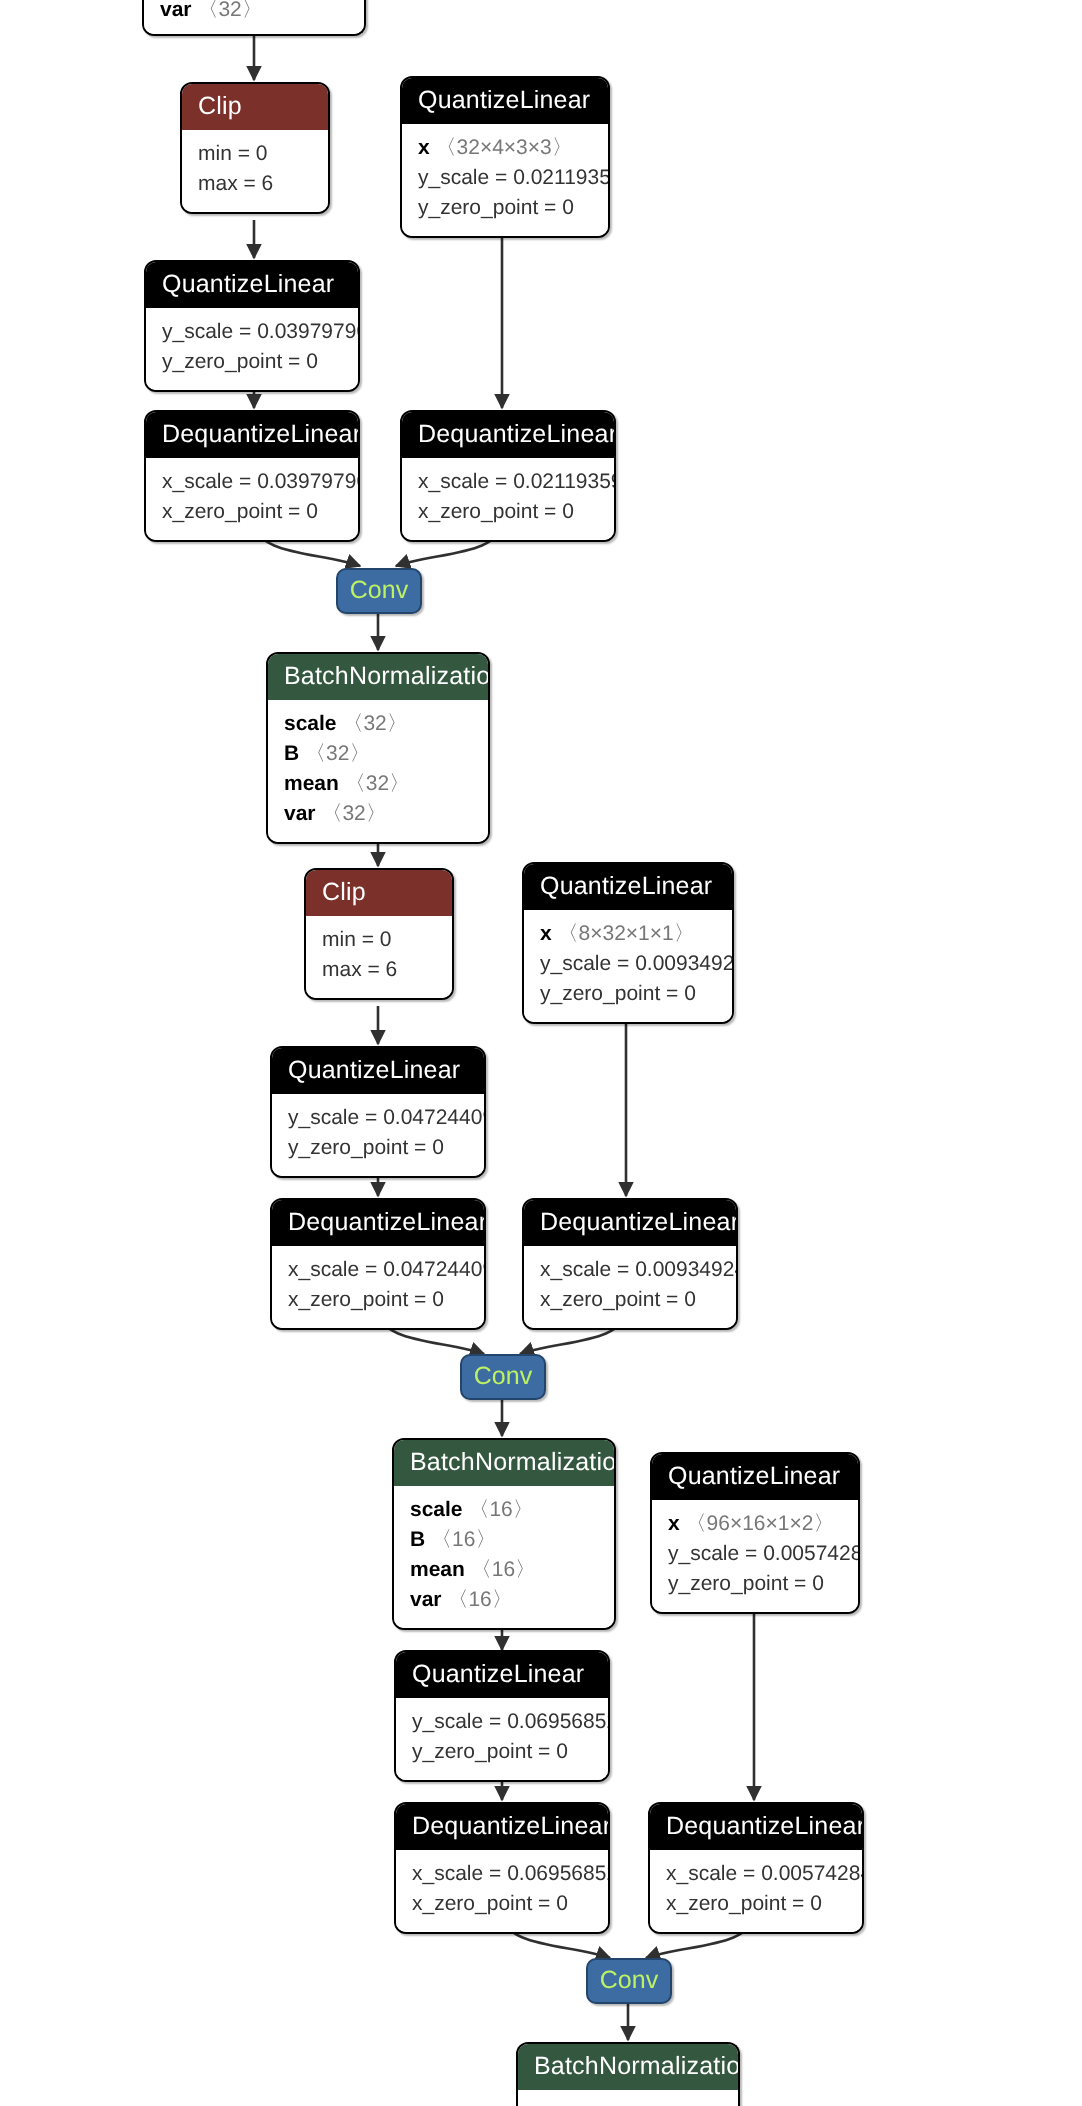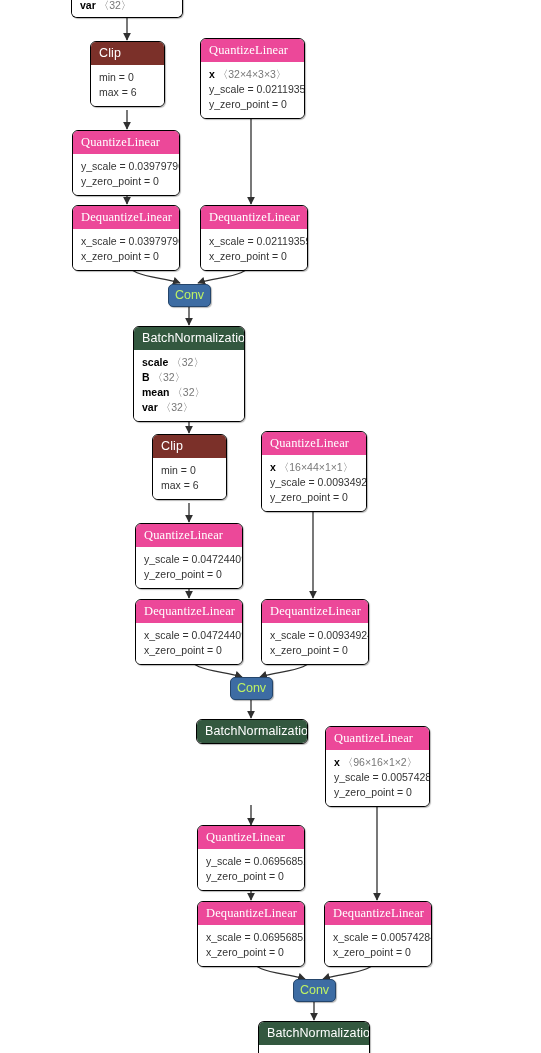--- a/index.html
+++ b/index.html
@@ -48,21 +48,21 @@
   }
   .node .attr .k {
     font-weight: bold;
     color: #000000;
   }
   .node .attr .dim {
     color: #777777;
   }
 
   
-  .hdr-black { background: #ec4899; color: #ffffff; font-family: Liberation Serif, serif; }
+  .hdr-black { background: #000000; color: #ffffff; }
   .hdr-dark-red { background: #7b3029; color: #ffffff; }
   .hdr-green { background: #33583f; color: #ffffff; }
 
   
   .pill {
     position: absolute;
     background: #3d6ca3;
     border: 1px solid #24456b;
     border-radius: 5px;
     color: #bef264;
@@ -244,21 +244,21 @@
         <span>max = 6</span>
       </div>
     </div>
   </div>
 
   <div class="node" style="left:261px; top:431px; width:106px;">
     <div class="hdr hdr-black">QuantizeLinear</div>
     <div class="body">
       <div class="attr">
         <span class="k">x</span>
-        <span class="dim">〈16×44×1×1〉</span>
+        <span class="dim">〈8×32×1×1〉</span>
       </div>
       <div class="attr">
         <span>y_scale = 0.00934924...</span>
       </div>
       <div class="attr">
         <span>y_zero_point = 0</span>
       </div>
     </div>
   </div>
 
@@ -295,20 +295,38 @@
       <div class="attr">
         <span>x_zero_point = 0</span>
       </div>
     </div>
   </div>
 
   <div class="pill" style="left:230px; top:677px; width:43px; height:23px;">Conv</div>
 
   <div class="node" style="left:196px; top:719px; width:112px;">
     <div class="hdr hdr-green">BatchNormalization</div>
+    <div class="body">
+      <div class="attr">
+        <span class="k">scale</span>
+        <span class="dim">〈16〉</span>
+      </div>
+      <div class="attr">
+        <span class="k">B</span>
+        <span class="dim">〈16〉</span>
+      </div>
+      <div class="attr">
+        <span class="k">mean</span>
+        <span class="dim">〈16〉</span>
+      </div>
+      <div class="attr">
+        <span class="k">var</span>
+        <span class="dim">〈16〉</span>
+      </div>
+    </div>
   </div>
 
   <div class="node" style="left:325px; top:726px; width:105px;">
     <div class="hdr hdr-black">QuantizeLinear</div>
     <div class="body">
       <div class="attr">
         <span class="k">x</span>
         <span class="dim">〈96×16×1×2〉</span>
       </div>
       <div class="attr">

